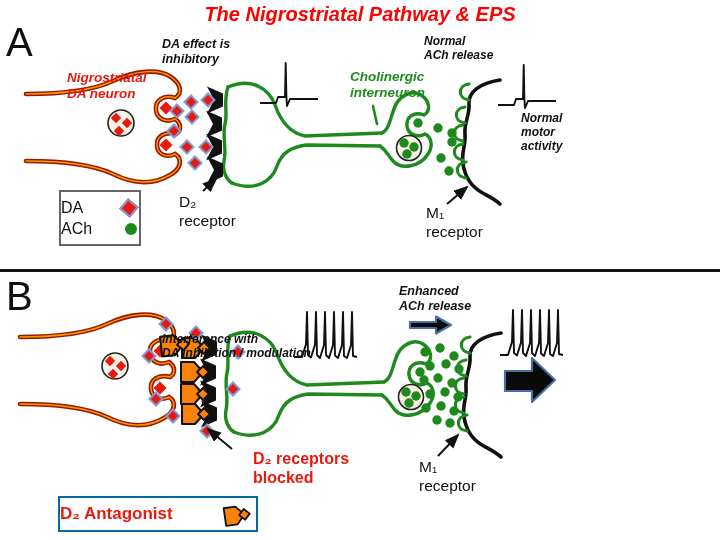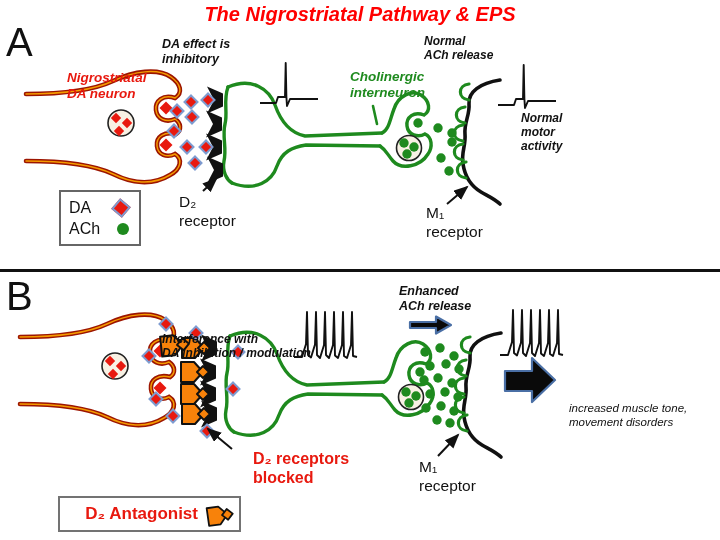--- a/index.html
+++ b/index.html
@@ -16,28 +16,28 @@
   .panel-letter{font-size:40px;line-height:1;}
   .title{left:0;top:3px;width:720px;text-align:center;font-size:20px;font-weight:bold;
          font-style:italic;color:var(--c-title_red);}
   .redtxt{color:var(--c-red);margin-left:29px;} .greentxt{color:var(--c-green);}
   .f12{font-size:12px;} .f125{font-size:12.5px;} .f135{font-size:13.5px;}
   .f155{font-size:15.5px;line-height:1.25;} .f16b{font-size:16px;font-weight:bold;line-height:1.2;}
   .eps{font-size:19px;font-weight:bold;line-height:1.12;}
   .epsnote{font-size:11.5px;font-style:italic;line-height:1.25;}
   .legend{position:absolute;left:59px;top:190px;width:82px;height:56px;border:2px solid #666;
           background:#fff;box-sizing:border-box;display:flex;flex-direction:column;
-          justify-content:center;gap:3px;padding:3px 8px;}
+          justify-content:center;gap:3px;padding:3px 0;}
   .lrow{display:flex;align-items:center;justify-content:space-between;font-size:16px;}
   .dia-css{width:10px;height:10px;background:var(--c-red);border:2px solid var(--c-blue_outline);
            transform:rotate(40deg);margin-right:3px;}
   .dot-css{width:12px;height:12px;background:var(--c-green);border-radius:50%;margin-right:2px;}
-  .antbox{position:absolute;left:58px;top:496px;width:183px;height:36px;border:2px solid #737373;
+  .antbox{position:absolute;left:58px;top:496px;width:200px;height:36px;border:2px solid #0369a1;
           background:#fff;box-sizing:border-box;display:flex;align-items:center;
-          justify-content:flex-end;gap:7px;}
+          justify-content:space-between;gap:7px;}
   .antbox .lbl{color:var(--c-red);font-weight:bold;font-size:17px;}
   
   .red-outer{fill:none;stroke:var(--c-dark_red);stroke-width:4.6;stroke-linecap:round;}
   .red-inner{fill:none;stroke:var(--c-inner_orange);stroke-width:1.5;stroke-linecap:round;}
   .green-stk{fill:none;stroke:var(--c-green);stroke-width:3.4;stroke-linecap:round;}
   .tick{stroke:var(--c-green);stroke-width:2.6;fill:none;stroke-linecap:round;}
   .blk-stk{fill:none;stroke:var(--c-black);stroke-width:3.6;stroke-linecap:round;}
   .trace{fill:none;stroke:var(--c-black);stroke-width:1.9;stroke-linejoin:round;}
   .dia-blue{fill:var(--c-red);stroke:var(--c-blue_outline);stroke-width:2;}
   .dia-plain{fill:var(--c-red);stroke:none;}
@@ -249,22 +249,20 @@
 
   <div class="txt panel-letter" style="left:6px;top:276px;">B</div>
   <div class="txt it f12" style="left:162px;top:285px;margin-top:48px;">Interference with
 DA inhibition / modulation</div>
   <div class="txt it f125 bd" style="left:399px;top:284px;">Enhanced
 ACh release</div>
   <div class="txt f16b redtxt" style="left:224px;top:449px;">D₂ receptors
 blocked</div>
   <div class="txt f155" style="left:419px;top:457px;">M₁
 receptor</div>
-  <div class="txt epsnote" style="left:569px;top:401px;">increased muscle tone,
-movement disorders</div>
 
   <div class="antbox">
     <span class="lbl">D₂ Antagonist</span>
     <svg width="34" height="26" viewBox="-28 -13 38 26" style="position:static;">
       <use href="#antag" transform="rotate(-8)"></use>
     </svg>
   </div>
 
 </div>
 

